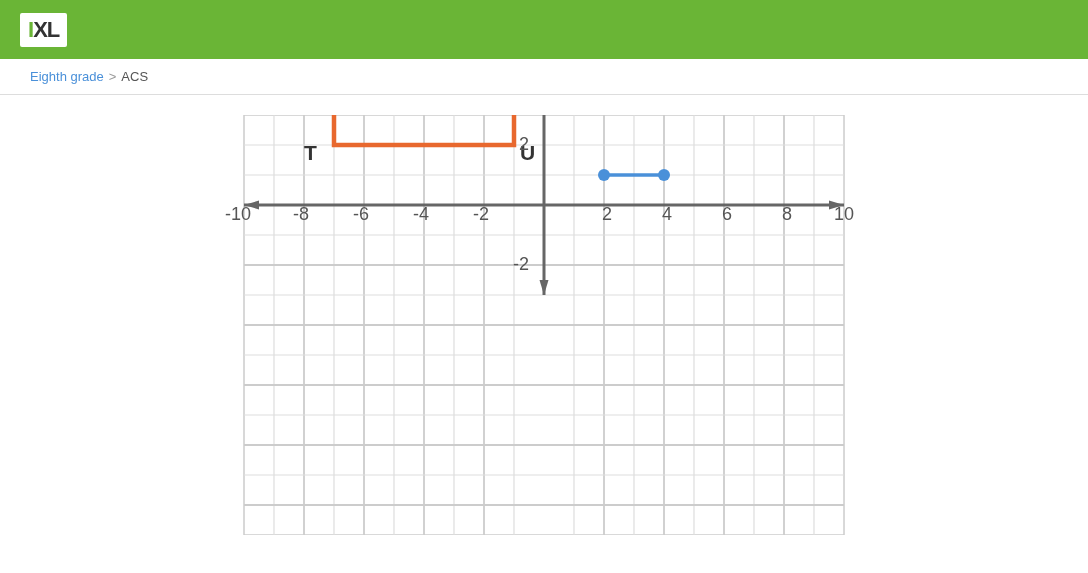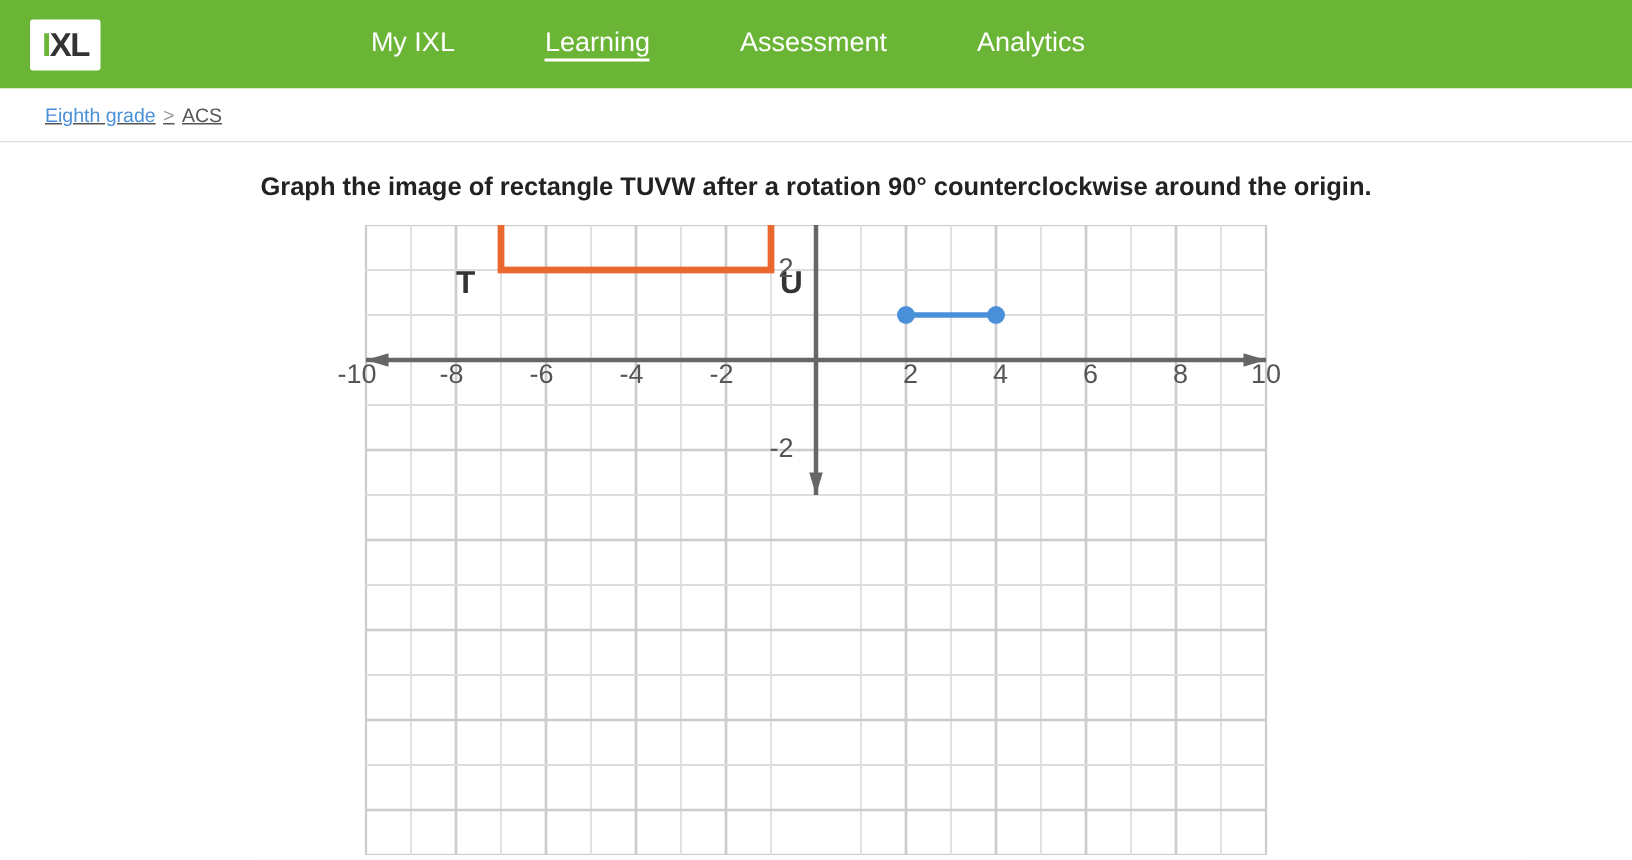--- a/index.html
+++ b/index.html
@@ -55,21 +55,20 @@
     
     #breadcrumb {
       padding: 10px 30px;
       font-size: 13px;
       color: #555;
       background: white;
       border-bottom: 1px solid #ddd;
       display: flex;
       align-items: center;
       gap: 5px;
-      text-decoration: underline;
     }
     .breadcrumb-link {
       color: #4a90d9;
       cursor: pointer;
     }
     .breadcrumb-sep {
       color: #999;
     }
     
     #main {
@@ -97,36 +96,29 @@
   </style>
 </head>
 <body>
 
 <div id="top-nav">
   <div id="logo-box">
     <span id="logo-text">
       <span id="logo-i">I</span>XL
     </span>
   </div>
-  <div class="nav-links">
-    <a class="nav-link">My IXL</a>
-    <a class="nav-link active">Learning</a>
-    <a class="nav-link">Assessment</a>
-    <a class="nav-link">Analytics</a>
-  </div>
 </div>
 
 <div id="breadcrumb">
   <span class="breadcrumb-link">Eighth grade</span>
   <span class="breadcrumb-sep">&gt;</span>
   <span>ACS</span>
 </div>
 
 <div id="main">
-  <div id="question-text">Graph the image of rectangle TUVW after a rotation 90° counterclockwise around the origin.</div>
 
   <div id="graph-area">
 
     <svg id="graph-svg" width="700" height="420" viewBox="-10 -3 20 14">
 
       <defs>
         <pattern id="smallgrid" width="1" height="1" patternUnits="userSpaceOnUse">
           <path d="M 1 0 L 0 0 0 1" fill="none" stroke="#ddd" stroke-width="0.04"></path>
         </pattern>
       </defs>

